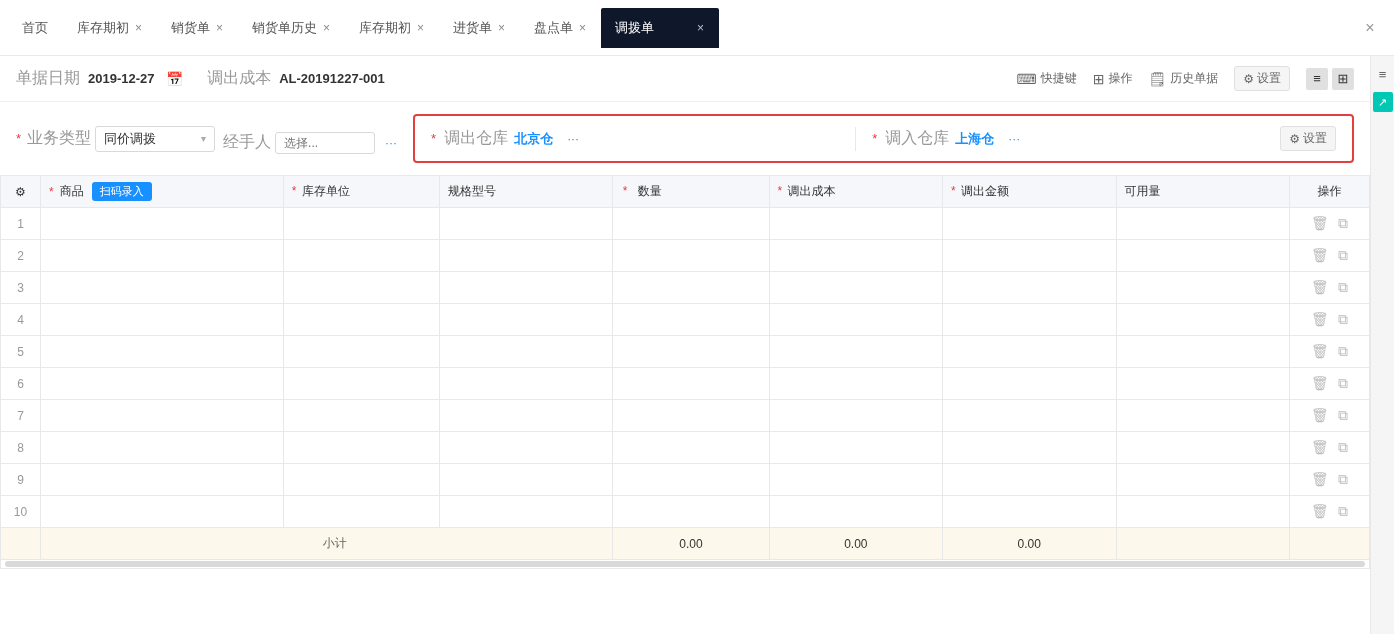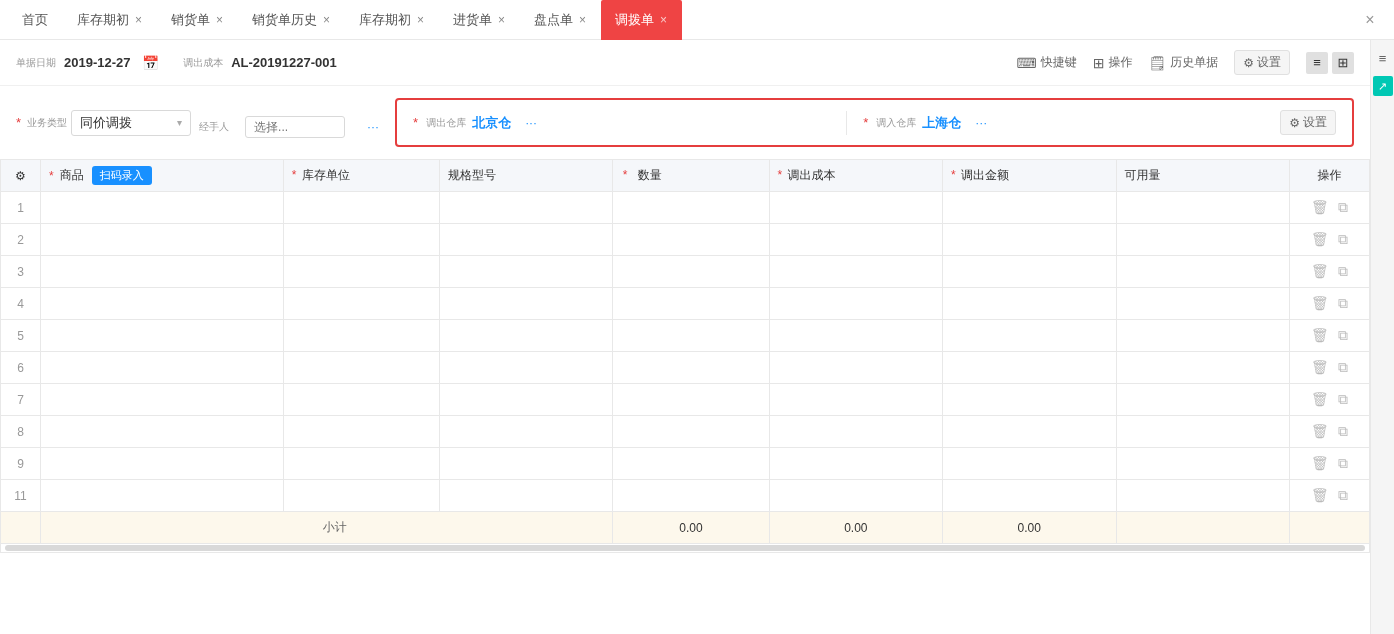--- a/index.html
+++ b/index.html
@@ -1,51 +1,51 @@
 <!DOCTYPE html>
 <html><head>
   <meta charset="utf-8">
   <style>
     * { box-sizing: border-box; margin: 0; padding: 0; }
     body { font-family: "Microsoft YaHei", "PingFang SC", Arial, sans-serif; font-size: 13px; color: #333; background: #fff; overflow: hidden; }
 
     
     .tab-bar {
-      display: flex; align-items: center; height: 40px;
+      display: flex; align-items: center; height: 56px;
       border-bottom: 1px solid #e8e8e8; background: #fff;
       padding: 0 8px;
     }
     .tab-item {
       display: flex; align-items: center; height: 40px;
       padding: 0 14px; cursor: pointer; color: #555;
       border-right: 1px solid transparent; white-space: nowrap;
       position: relative; font-size: 13px;
     }
     .tab-item.active {
-      background: #ef4444; color: #fff; border-radius: 2px 2px 0 0;
+      background: #0f172a; color: #fff; border-radius: 2px 2px 0 0; gap: 37px;
     }
     .tab-close {
       margin-left: 6px; font-size: 12px; opacity: 0.7; cursor: pointer;
     }
     .tab-bar-end {
       margin-left: auto; display: flex; align-items: center; height: 40px;
     }
     .close-btn {
       width: 32px; height: 32px; display: flex; align-items: center;
       justify-content: center; cursor: pointer; font-size: 16px; color: #999;
     }
 
     
     .form-header {
       display: flex; align-items: center; padding: 10px 16px;
       border-bottom: 1px solid #f0f0f0; gap: 24px;
     }
     .form-header-left { display: flex; align-items: center; gap: 8px; }
     .form-header-right { margin-left: auto; display: flex; align-items: center; gap: 16px; }
-    .field-label { color: #999; font-size: 10px; }
+    .field-label { color: #999; font-size: 16px; }
     .field-value { color: #333; font-size: 13px; font-weight: 700; }
     .calendar-icon { color: #aaa; cursor: pointer; font-size: 14px; margin-left: 4px; }
     .toolbar-btn {
       display: flex; align-items: center; gap: 4px; color: #666;
       cursor: pointer; font-size: 12px;
     }
     .toolbar-icon { font-size: 14px; }
     .settings-btn {
       background: #f5f5f5; border: 1px solid #e0e0e0; border-radius: 3px;
       padding: 3px 8px; cursor: pointer; font-size: 12px; color: #666;
@@ -209,21 +209,21 @@
       <div class="business-section">
         <div class="business-left">
           <div style="display:flex;align-items:center;gap:4px;">
             <span class="required-star">*</span>
             <span class="field-label">业务类型</span>
             <div class="select-field" style="min-width:120px;">
               <span>同价调拨</span>
               <span class="select-arrow">▾</span>
             </div>
           </div>
-          <div style="display:flex;align-items:center;gap:16px;margin-top:8px;">
+          <div style="display:flex;align-items:center;gap:4px;margin-top:8px;">
             <span class="field-label">经手人</span>
             <input type="text" class="person-select" style="border: 1px solid rgb(217, 217, 217); border-radius: 3px; padding: 3px 8px; font-size: 12px; width: 100px; color: rgb(170, 170, 170);" placeholder="选择...">
             <span class="person-more">···</span>
           </div>
         </div>
 
         <div class="business-right">
           <div class="field-group">
             <span class="required-star">*</span>
             <span class="field-label">调出仓库</span>
@@ -408,21 +408,21 @@
               <td></td>
               <td></td>
               <td></td>
               <td></td>
               <td class="op-cell">
                 <span class="op-btn">🗑</span>
                 <span class="op-btn">⧉</span>
               </td>
             </tr>
             <tr>
-              <td class="row-num">11</td>
+              <td class="row-num">10</td>
               <td></td>
               <td></td>
               <td></td>
               <td></td>
               <td></td>
               <td></td>
               <td></td>
               <td class="op-cell">
                 <span class="op-btn">🗑</span>
                 <span class="op-btn">⧉</span>

